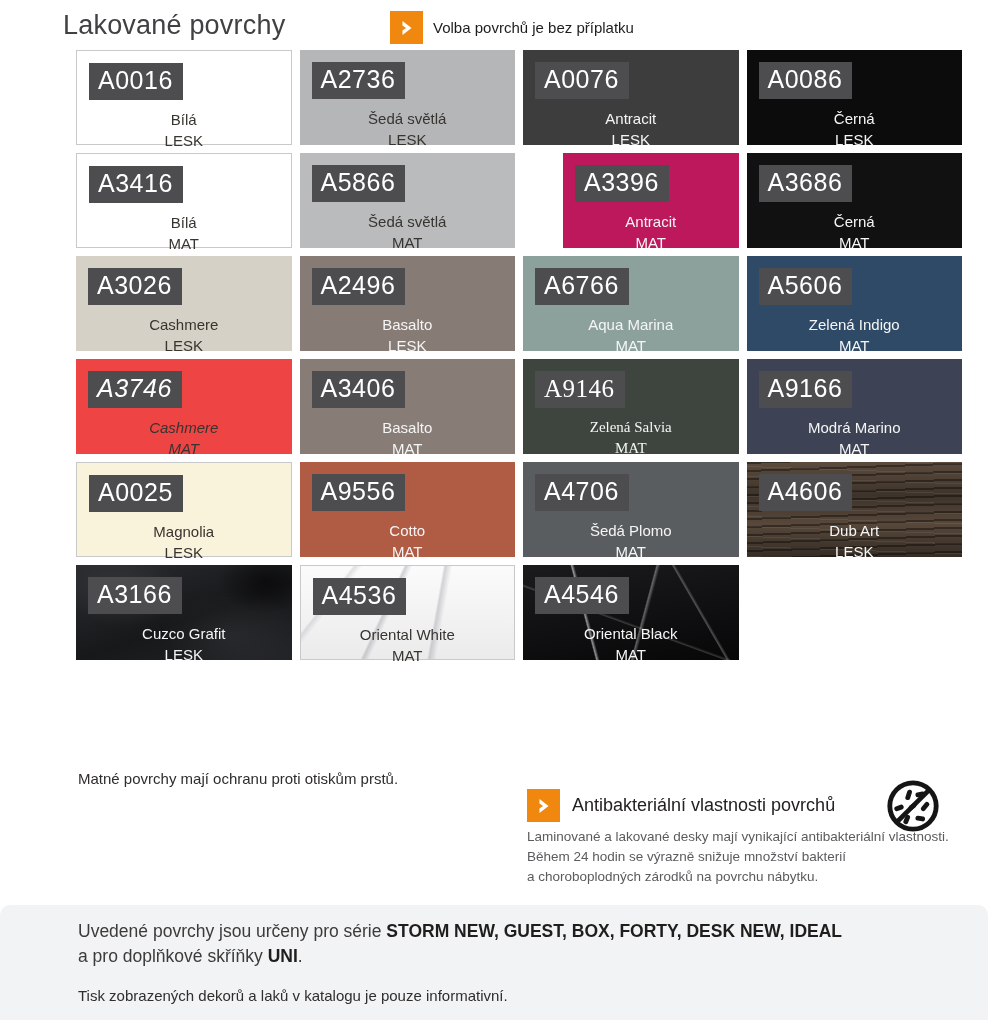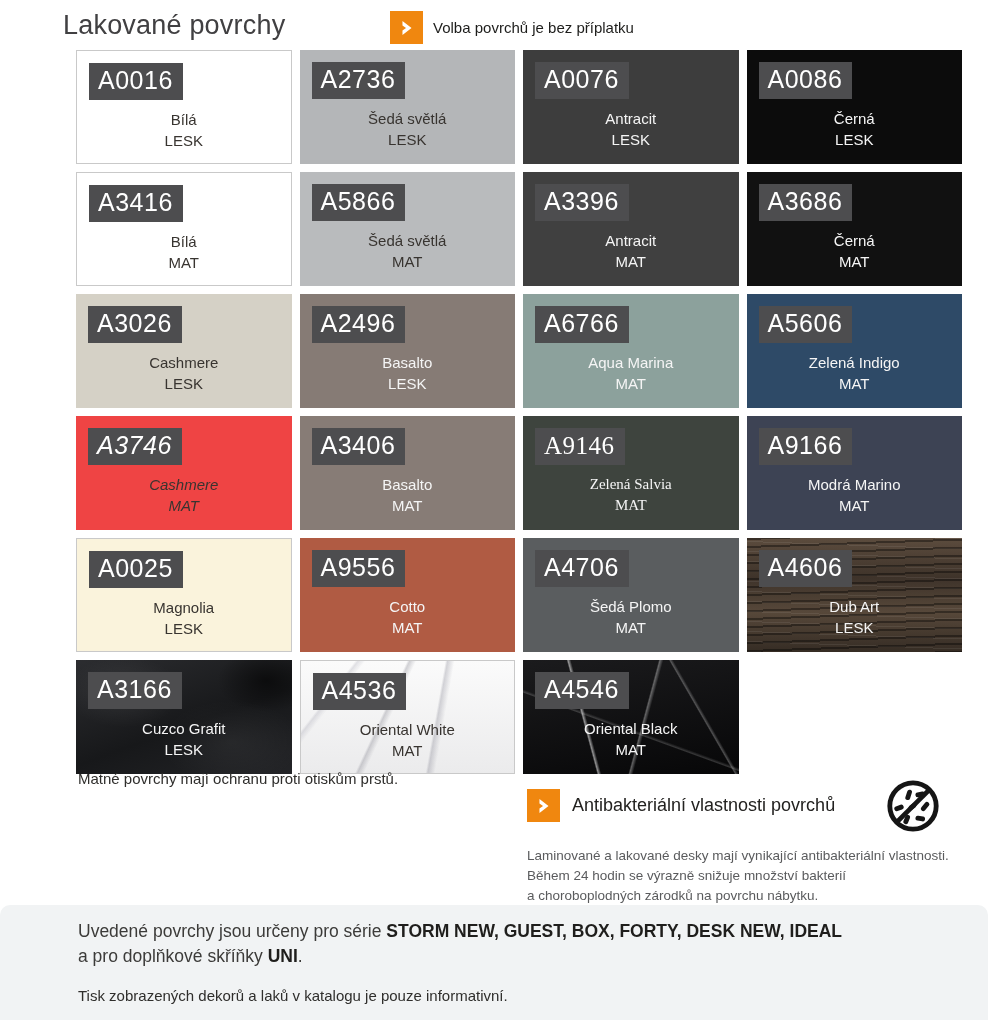--- a/index.html
+++ b/index.html
@@ -20,21 +20,21 @@
     width:33px;height:33px;background:#f0870f;display:flex;align-items:center;justify-content:center;
     flex:0 0 auto;
   }
   .header-note-text{font-size:15px;color:#1d1d1b;}
 
   .swatch-grid{
     position:absolute;left:76px;top:50px;width:886px;
     display:grid;grid-template-columns:repeat(4,1fr);gap:8px 8px;
   }
   .swatch{
-    height:114px;position:relative;box-sizing:border-box;padding:12px;
+    height:95px;position:relative;box-sizing:border-box;padding:12px;
   }
   .swatch.bordered{border:1px solid #c9c9c9;}
   .code-badge{
     display:inline-block;background:#4d4d4f;color:#ffffff;
     font-size:25px;line-height:1;padding:5px 10px 7px 9px;letter-spacing:0.5px;
   }
   .swatch-labels{text-align:center;margin-top:9px;font-size:15px;line-height:21px;}
   .text-dark .swatch-labels{color:#383430;}
   .text-light .swatch-labels{color:#f5f5f5;}
 
@@ -72,21 +72,21 @@
       linear-gradient(170deg,#1b1b1d 0%,#070708 100%);
   }
 
   .matte-note{
     position:absolute;left:78px;top:770px;font-size:15px;color:#2f2e2c;text-align:right;
   }
 
   .antibac{position:absolute;left:527px;top:789px;width:440px;}
   .antibac-head{display:flex;align-items:center;gap:12px;}
   .antibac-title{font-size:18px;color:#232220;}
-  .antibac-body{margin-top:24px;font-size:13.5px;line-height:20px;color:#5a5b5d;}
+  .antibac-body{margin-top:5px;font-size:13.5px;line-height:20px;color:#5a5b5d;}
   .bacteria-icon{position:absolute;left:884px;top:777px;}
 
   .footer-band{
     position:absolute;left:0;top:905px;width:988px;height:115px;
     background:#f1f3f4;border-radius:10px 10px 0 0;box-sizing:border-box;
     padding:14px 0 0 78px;
   }
   .footer-series{font-size:17.5px;line-height:25px;color:#3c3b39;}
   .footer-series b{color:#1f1e1c;font-weight:700;}
   .footer-disclaimer{margin-top:18px;font-size:15px;color:#2f2e2c;}
@@ -141,21 +141,21 @@
       <div>MAT</div>
     </div>
   </div>
     <div class="swatch text-dark" style="background: rgb(185, 187, 189);">
     <span class="code-badge">A5866</span>
     <div class="swatch-labels">
       <div>Šedá světlá</div>
       <div>MAT</div>
     </div>
   </div>
-    <div class="swatch text-light" style="background: #404040;">
+    <div class="swatch text-light" style="background: #be185d; margin-left: 40px;">
     <span class="code-badge">A3396</span>
     <div class="swatch-labels">
       <div>Antracit</div>
       <div>MAT</div>
     </div>
   </div>
     <div class="swatch text-light" style="background: rgb(17, 17, 17);">
     <span class="code-badge">A3686</span>
     <div class="swatch-labels">
       <div>Černá</div>

